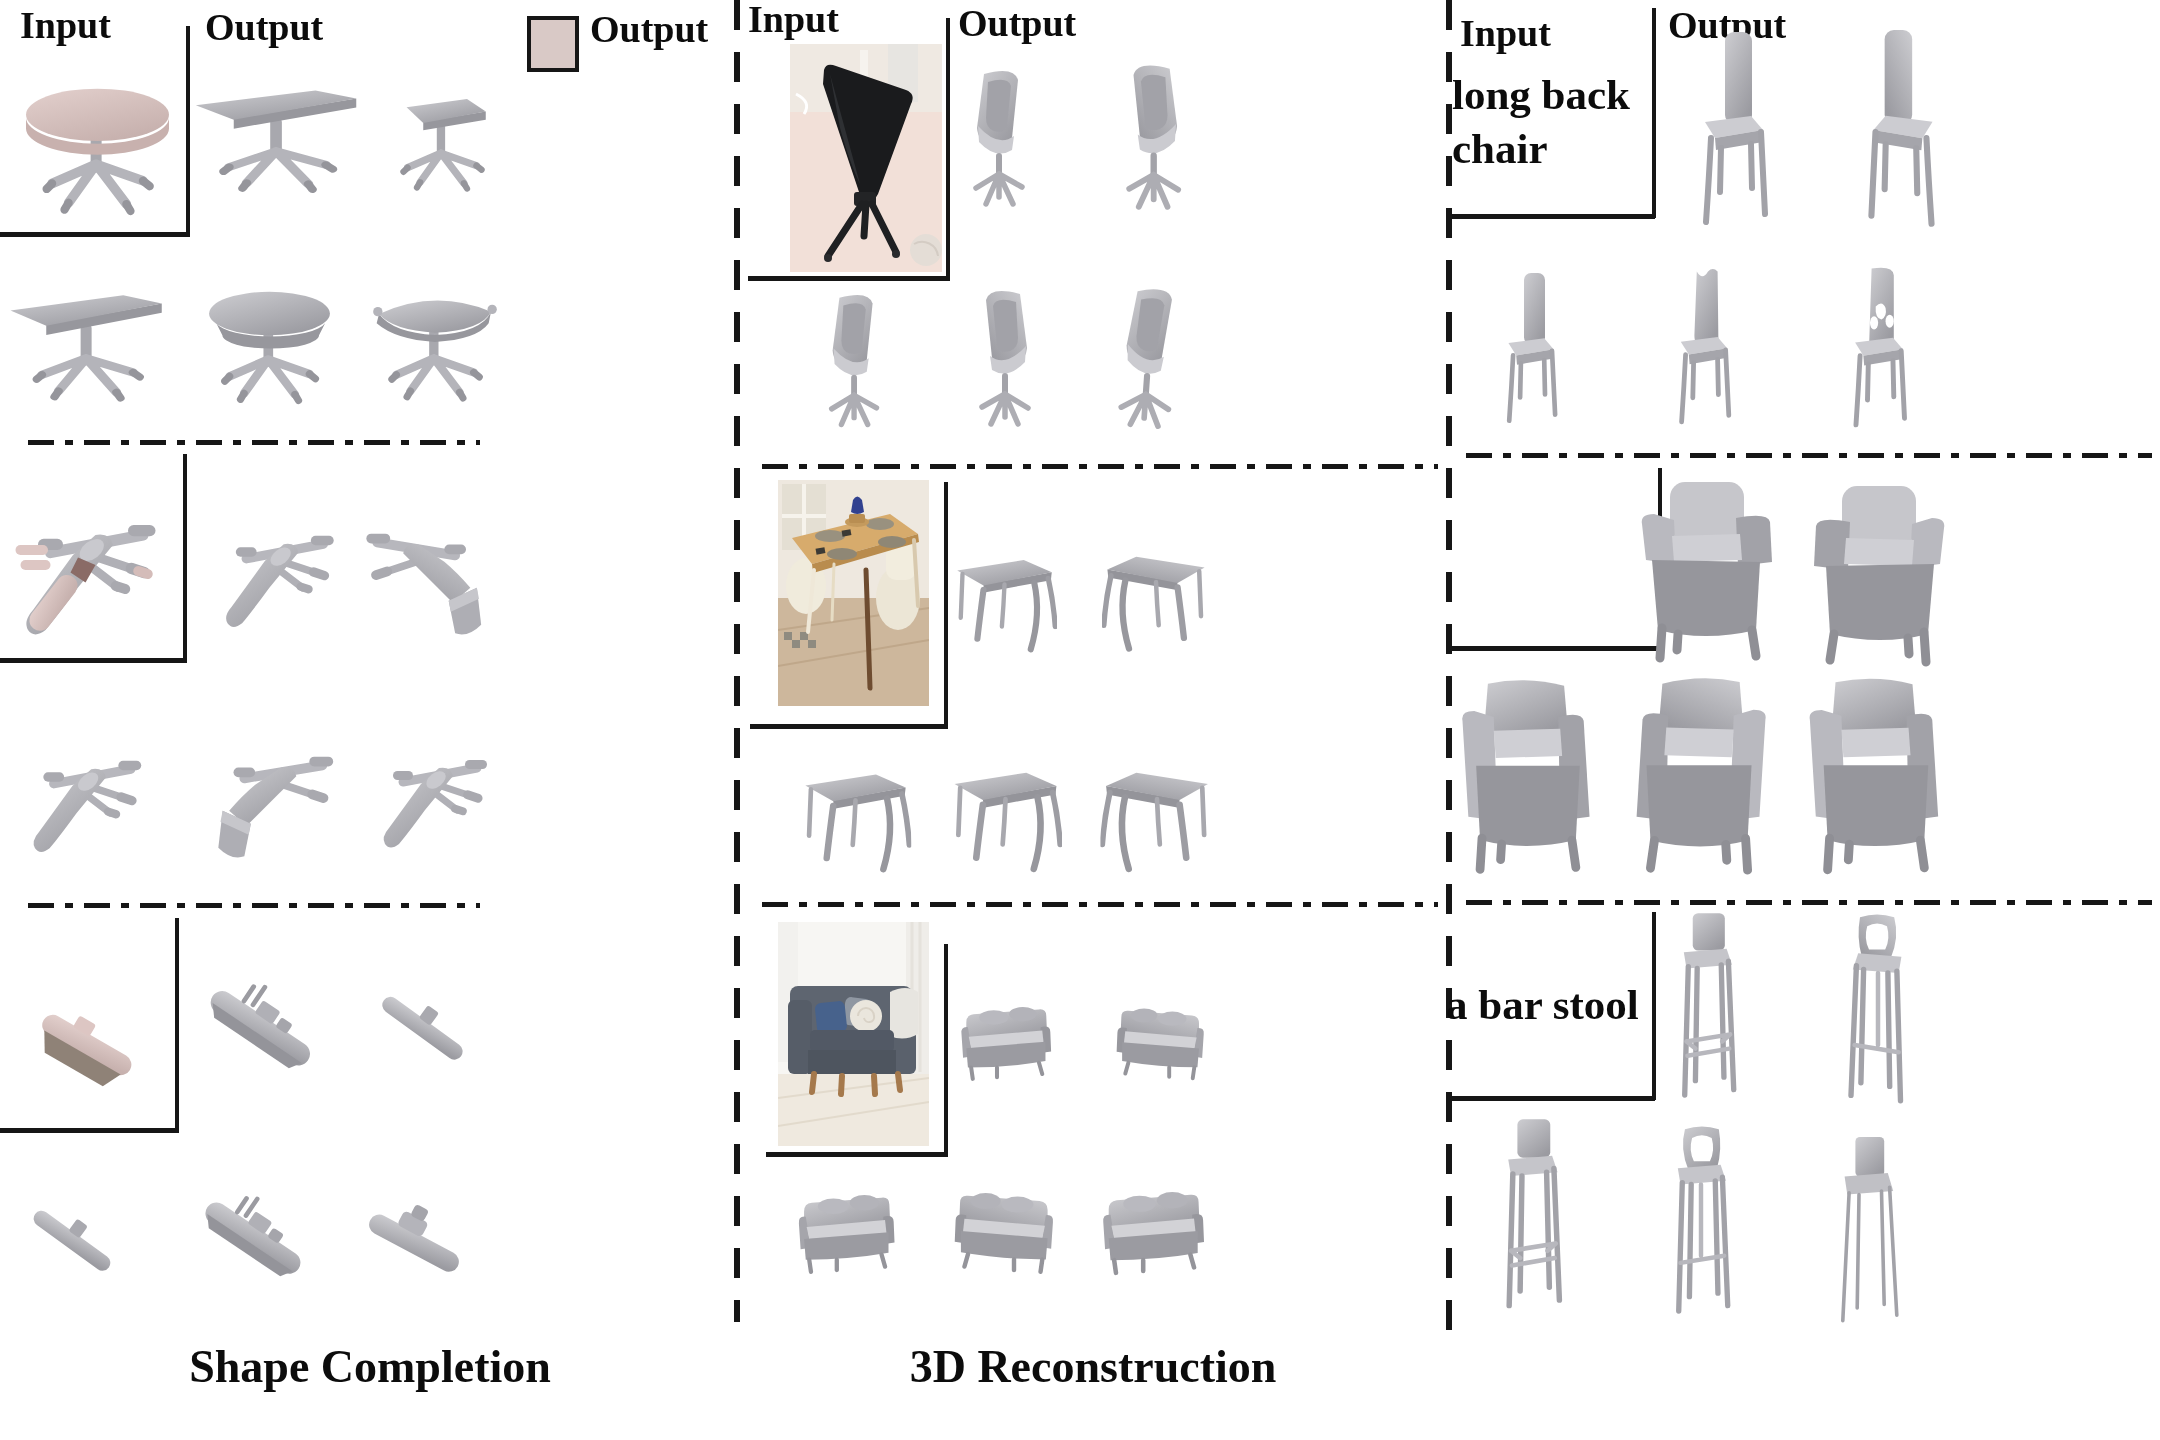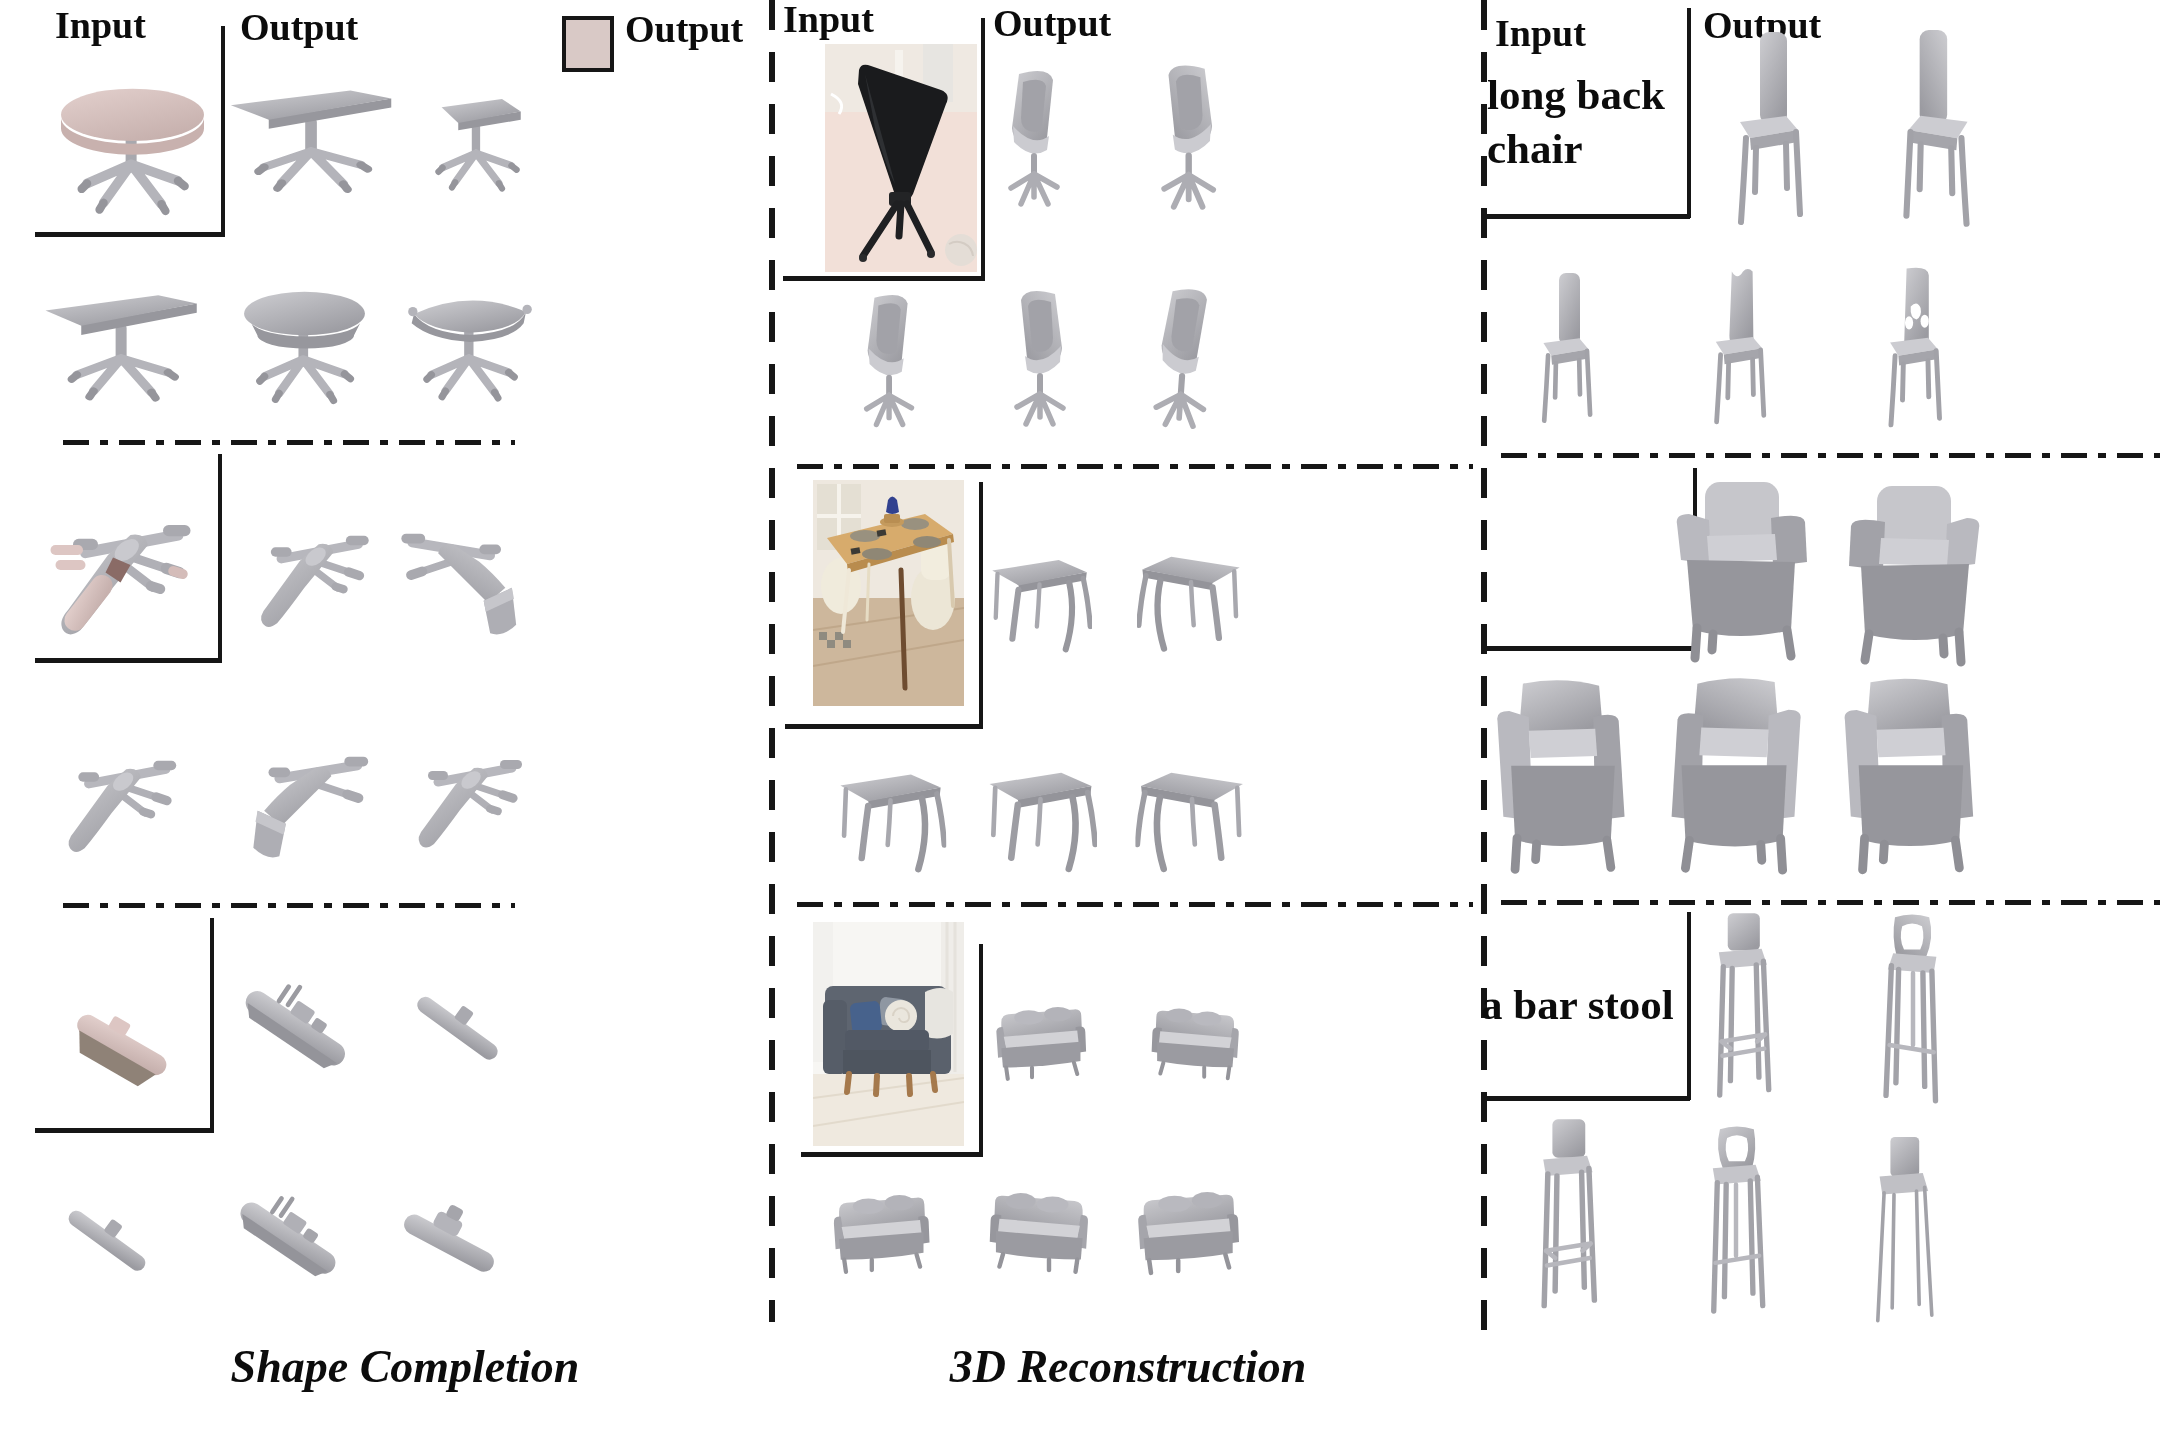--- a/index.html
+++ b/index.html
@@ -1,20 +1,20 @@
 <!DOCTYPE html>
 <html><head>
 <meta charset="utf-8">
 <style>
   html,body{margin:0;padding:0;background:#ffffff;}
   body{width:2160px;height:1440px;position:relative;overflow:hidden;
        font-family:"Liberation Serif",serif;color:#0c0c0c;}
-  .fig{position:absolute;inset:0;margin-left:35px;}
+  .fig{position:absolute;inset:0;}
   .lbl{position:absolute;font-weight:bold;font-size:38px;line-height:1.05;}
-  .cap{position:absolute;font-weight:bold;font-size:46px;text-align:center;font-style:italic;}
+  .cap{position:absolute;font-weight:bold;font-size:46px;text-align:center;}
   .prompt{position:absolute;font-weight:bold;font-size:43px;line-height:1.25;text-align:left;}
   .nowrap{white-space:nowrap;}
   .vsep{position:absolute;width:6px;
         background:repeating-linear-gradient(180deg,#161616 0 30px,transparent 30px 52px);}
   .hdiv{position:absolute;height:5px;
         background:repeating-linear-gradient(90deg,#161616 0 26px,transparent 26px 37px,#161616 37px 45px,transparent 45px 56px);}
   .bv{position:absolute;width:4px;background:#161616;}
   .bh{position:absolute;height:5px;background:#161616;}
   .shape{position:absolute;}
   .legend-swatch{position:absolute;width:44px;height:48px;border:4px solid #161616;background:#d9c9c6;}

